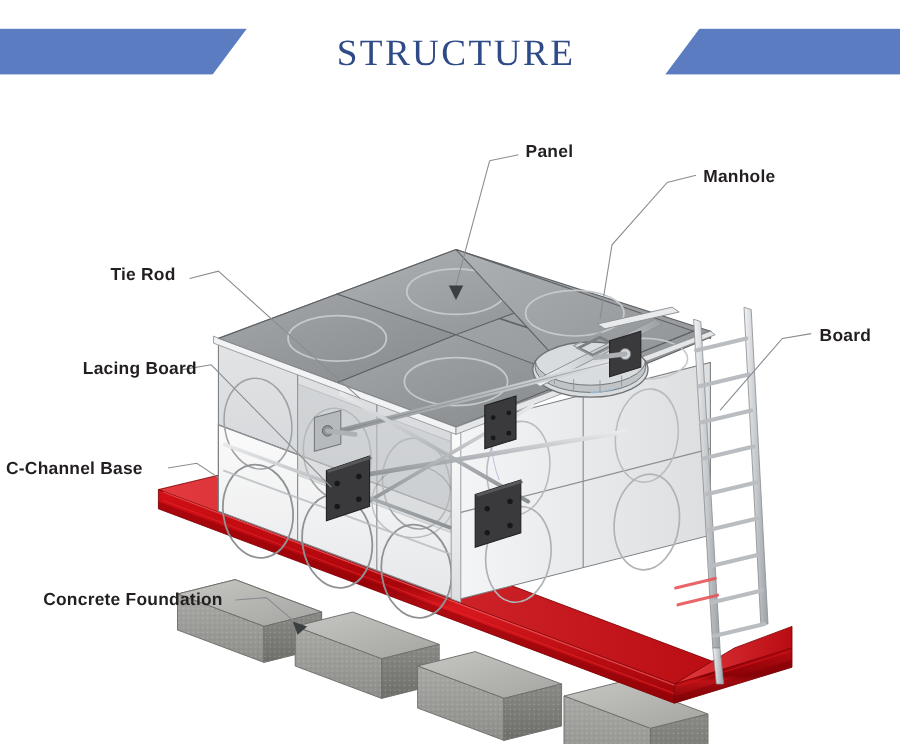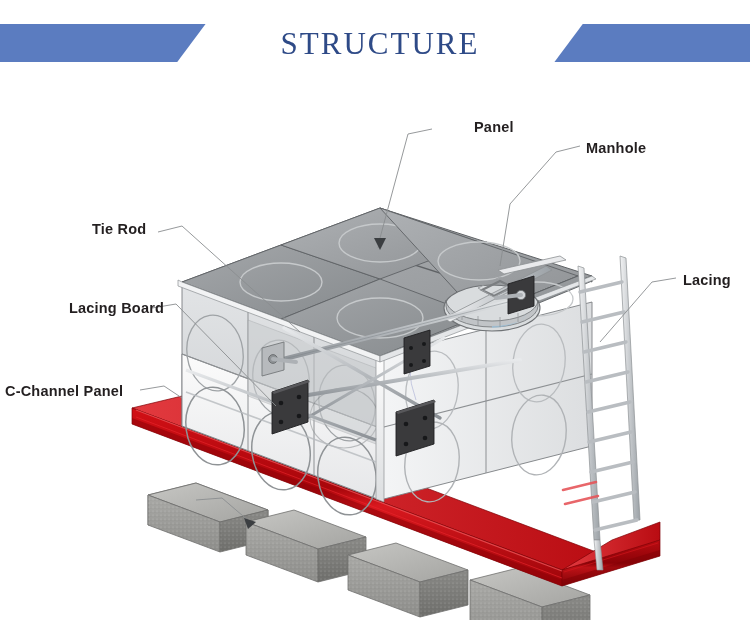--- a/index.html
+++ b/index.html
@@ -70,21 +70,21 @@
   
   .callout {
     position: absolute;
     font-family: "Liberation Sans", sans-serif;
     font-size: 14.5px;
     font-weight: bold;
     color: #231f20;
     white-space: nowrap;
     letter-spacing: 0.2px;
   }
-  #label-panel      { left: 438px; top: 119px; margin-left: 36px; }
+  #label-panel      { left: 438px; top: 119px; }
   #label-manhole    { left: 586px; top: 140px; }
   #label-tierod     { left: 92px;  top: 221px; }
   #label-ladder     { left: 683px; top: 272px; }
   #label-lacing     { left: 53px;  top: 300px; margin-left: 16px; }
   #label-cchannel   { left: 5px;   top: 383px; }
   #label-concrete   { left: 36px;  top: 492px; }
 </style>
 </head>
 <body>
 
@@ -424,17 +424,18 @@
         <path d="M244 448 L256 452 L248 459 Z" fill="#3b3e41" stroke="none"></path>
 
         <path d="M676 208 L652 212 L600 272"></path>
       </g>
     </svg>
   </div>
 
   <div class="callout" id="label-panel">Panel</div>
   <div class="callout" id="label-manhole">Manhole</div>
   <div class="callout" id="label-tierod">Tie Rod</div>
-  <div class="callout" id="label-ladder">Lacing</div>
+  <div class="callout" id="label-ladder">Board</div>
   <div class="callout" id="label-lacing">Lacing Board</div>
-  <div class="callout" id="label-cchannel">C-Channel Panel</div>
+  <div class="callout" id="label-cchannel">C-Channel Base</div>
+  <div class="callout" id="label-concrete">Concrete Foundation</div>
 
 </div>
 
 </body></html>

